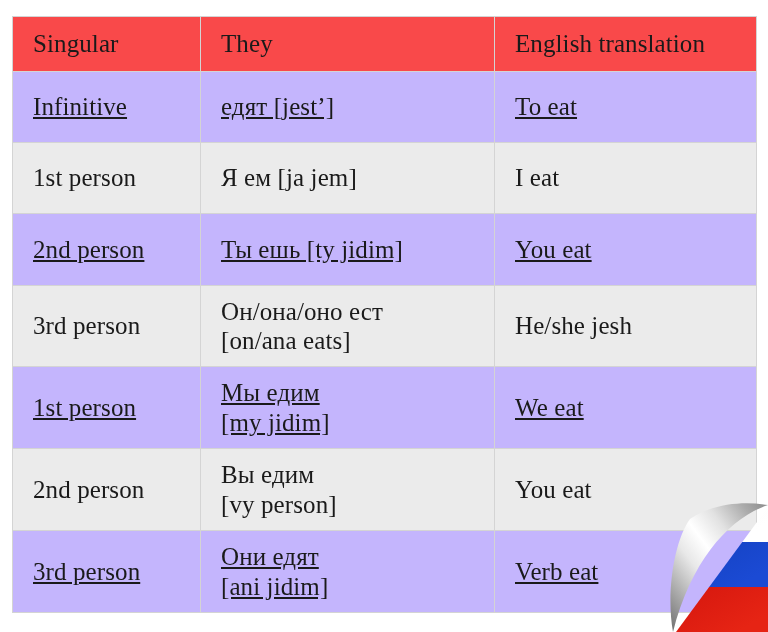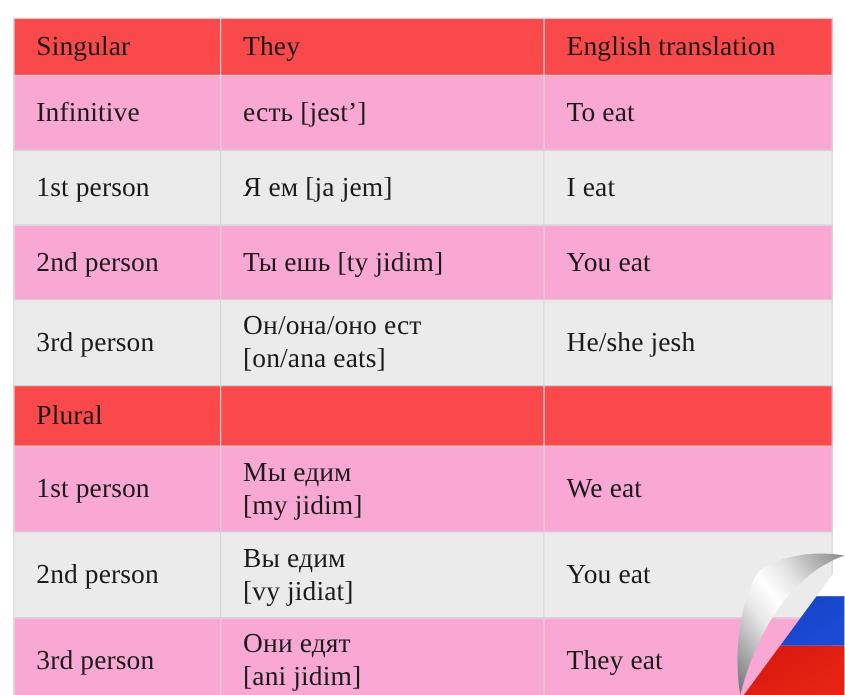--- a/index.html
+++ b/index.html
@@ -44,21 +44,21 @@
   
   tr.row-header td,
   tr.row-section td {
     background: #f9494a;
     border-color: #f06263;
     color: #111111;
   }
   tr.row-header { height: 52px; }
   tr.row-section { height: 55px; }
 
-  tr.row-white td { background: #f9a8d4; }
+  tr.row-white td { background: #c4b5fd; text-decoration: underline; }
   tr.row-grey  td { background: #ebebeb; border-color: #dcdcdc; }
 
   tr.row-1l { height: 68px; }
   tr.row-2l { height: 78px; border-radius: 11px; }
 
   .cell-empty { font-size: 0; }
 
   .line { display: block; white-space: nowrap; }
 
   
@@ -92,21 +92,21 @@
       <td>
         <span class="line">English translation</span>
       </td>
     </tr>
 
     <tr class="row-white row-1l">
       <td>
         <span class="line">Infinitive</span>
       </td>
       <td>
-        <span class="line">есть [jest’]</span>
+        <span class="line">едят [jest’]</span>
       </td>
       <td>
         <span class="line">To eat</span>
       </td>
     </tr>
 
     <tr class="row-grey row-1l">
       <td>
         <span class="line">1st person</span>
       </td>
@@ -136,68 +136,57 @@
       </td>
       <td>
         <span class="line">Он/она/оно ест</span>
         <span class="line">[on/ana eats]</span>
       </td>
       <td>
         <span class="line">He/she jesh</span>
       </td>
     </tr>
 
-    <tr class="row-section">
-      <td>
-        <span class="line">Plural</span>
-      </td>
-      <td class="cell-empty">
-        <span class="line"></span>
-      </td>
-      <td class="cell-empty">
-        <span class="line"></span>
-      </td>
-    </tr>
 
     <tr class="row-white row-2l">
       <td>
         <span class="line">1st person</span>
       </td>
       <td>
         <span class="line">Мы едим</span>
         <span class="line">[my jidim]</span>
       </td>
       <td>
         <span class="line">We eat</span>
       </td>
     </tr>
 
     <tr class="row-grey row-2l">
       <td>
         <span class="line">2nd person</span>
       </td>
       <td>
         <span class="line">Вы едим</span>
-        <span class="line">[vy jidiat]</span>
+        <span class="line">[vy person]</span>
       </td>
       <td>
         <span class="line">You eat</span>
       </td>
     </tr>
 
     <tr class="row-white row-2l">
       <td>
         <span class="line">3rd person</span>
       </td>
       <td>
         <span class="line">Они едят</span>
         <span class="line">[ani jidim]</span>
       </td>
       <td>
-        <span class="line">They eat</span>
+        <span class="line">Verb eat</span>
       </td>
     </tr>
 
   </tbody>
 </table>
 
 <svg id="page-curl-decoration" viewBox="0 0 128 135">
   <defs>
     <linearGradient id="curlGrad" x1="0" y1="1" x2="1" y2="0">
       <stop offset="0%" stop-color="#6e6e6e"></stop>

